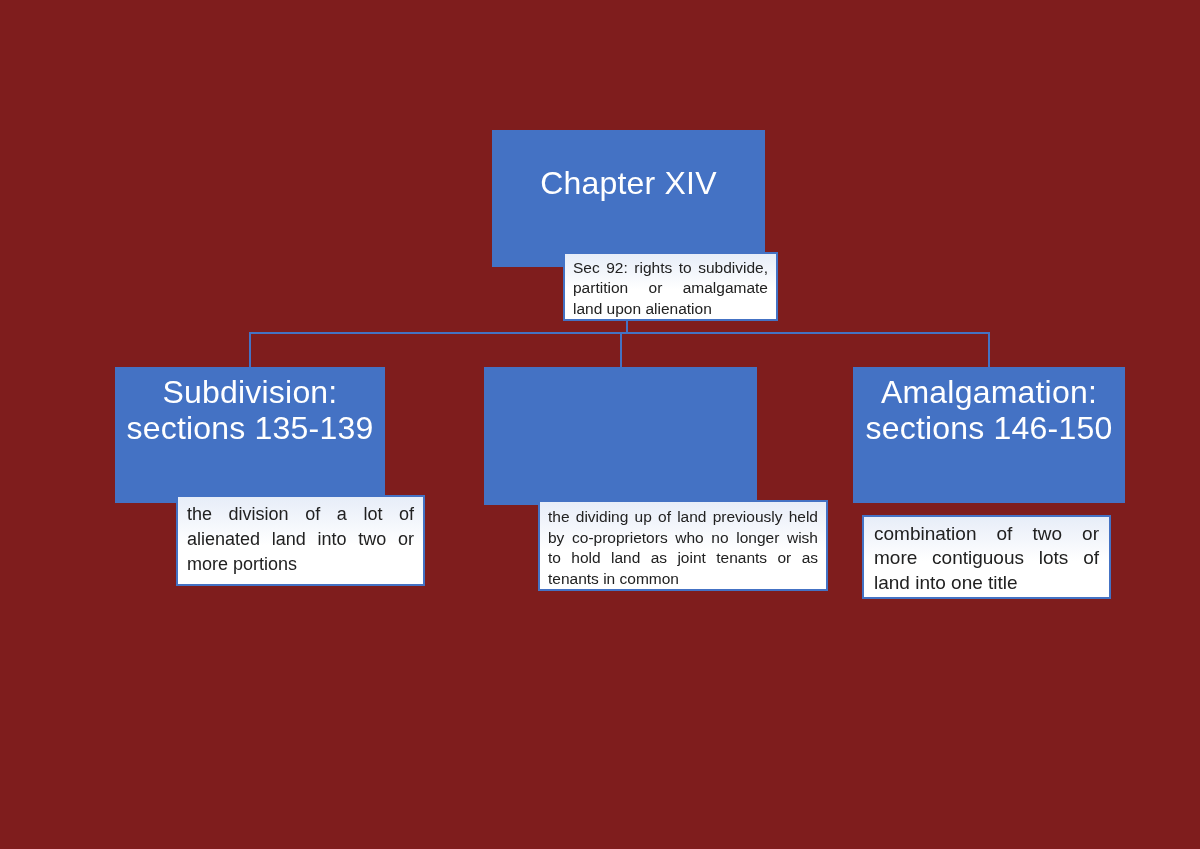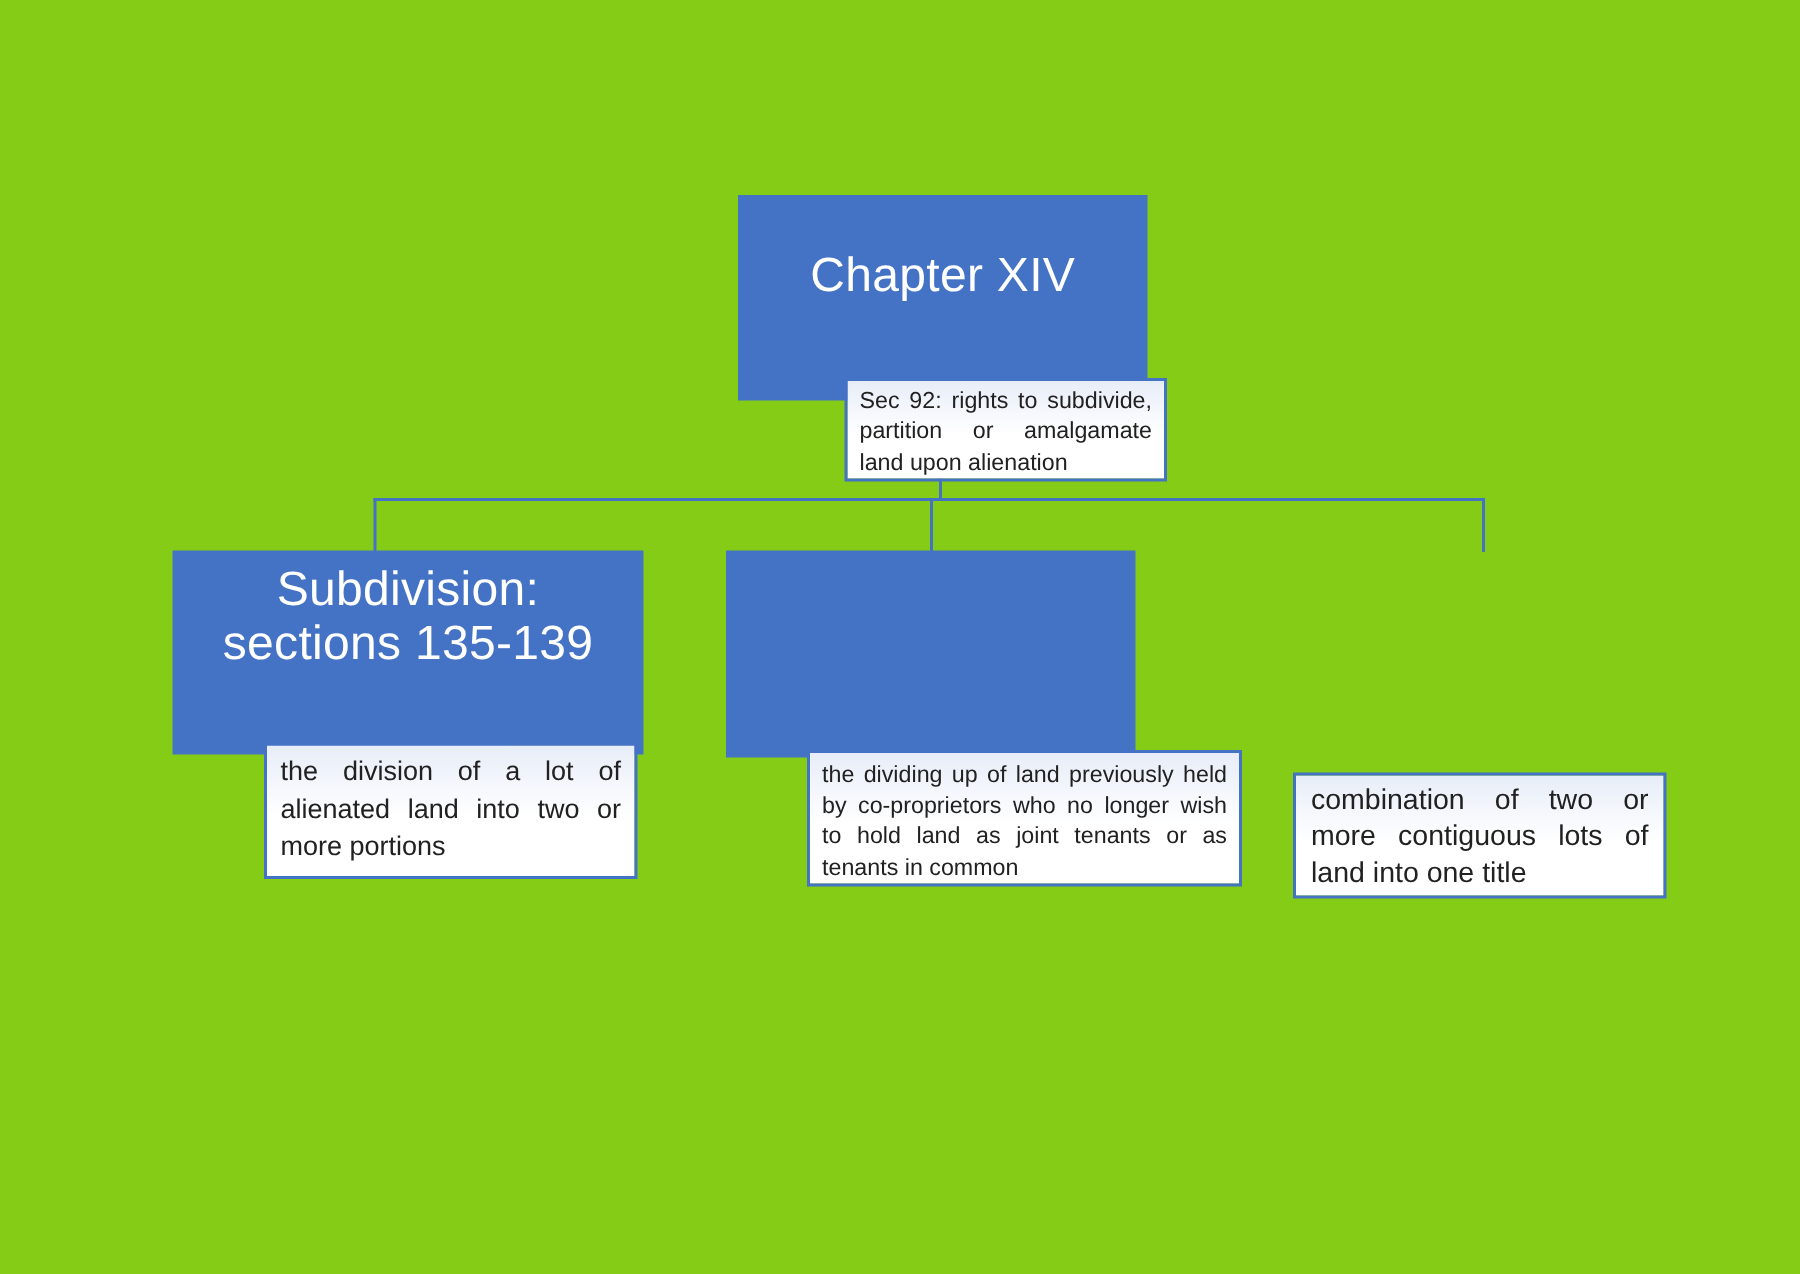--- a/index.html
+++ b/index.html
@@ -11,21 +11,21 @@
     --callout-bg-bottom: #FFFFFF;
     --callout-text: #212121;
   }
   * { box-sizing: border-box; margin: 0; padding: 0; }
   html, body { background: #ffffff; }
   body { font-family: "Liberation Sans", sans-serif; }
   .canvas {
     position: relative;
     width: 1200px;
     height: 849px;
-    background: #84cc16;
+    background: #7f1d1d;
     overflow: hidden;
   }
   .line {
     position: absolute;
     background: var(--connector);
   }
   .line.v { width: 2px; }
   .line.h { height: 2px; }
   .node {
     position: absolute;
@@ -38,21 +38,21 @@
     font-size: 32px;
     line-height: 1.13;
     letter-spacing: 0.2px;
   }
   .root-node {
     left: 492px; top: 130px; width: 273px; height: 137px;
     display: flex; align-items: center; justify-content: center;
     padding-bottom: 30px;
   }
   .child-node { padding-top: 7px; }
-  .child-node-1 { left: 115px; top: 367px; width: 314px; height: 136px; }
+  .child-node-1 { left: 115px; top: 367px; width: 270px; height: 136px; }
   .child-node-2 { left: 484px; top: 367px; width: 273px; height: 138px; }
   .child-node-3 { left: 853px; top: 367px; width: 272px; height: 136px; }
   .callout {
     position: absolute;
     border: 2px solid var(--callout-border);
     background: linear-gradient(to bottom, var(--callout-bg-top) 0%, var(--callout-bg-bottom) 55%);
     color: var(--callout-text);
     text-align: justify;
     z-index: 3;
     margin-top: 24px;
@@ -99,17 +99,21 @@
   <div class="callout callout-1">
     <span>the division of a lot of alienated land into two or more portions</span>
   </div>
 
   <div class="node child-node child-node-2">
   </div>
   <div class="callout callout-2">
     <span>the dividing up of land previously held by co-proprietors who no longer wish to hold land as joint tenants or as tenants in common</span>
   </div>
 
+  <div class="node child-node child-node-3">
+    <div class="node-title">Amalgamation:</div>
+    <div class="node-title">sections 146-150</div>
+  </div>
   <div class="callout callout-3">
     <span>combination of two or more contiguous lots of land into one title</span>
   </div>
 
 </div>
 
 </body></html>

